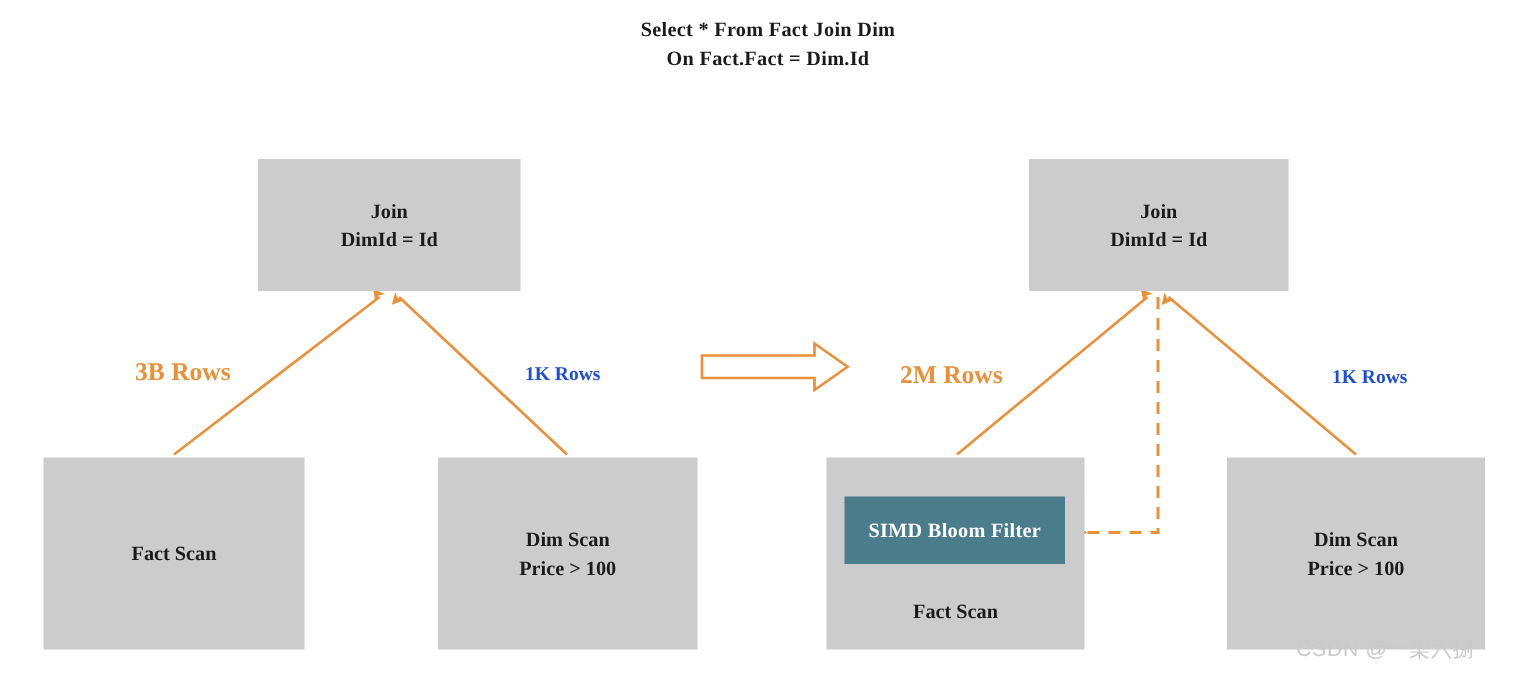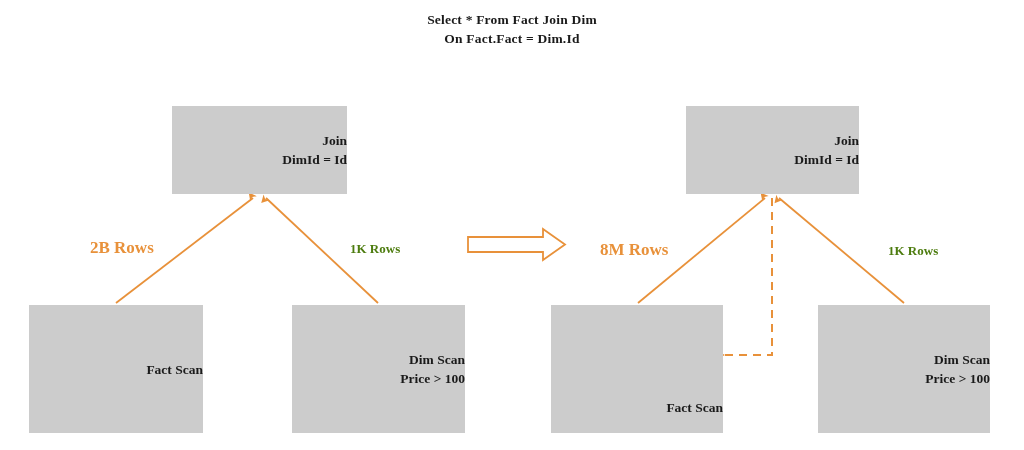--- a/index.html
+++ b/index.html
@@ -39,21 +39,21 @@
 
   .node {
     position: absolute;
     background: #cccccc;
     box-sizing: border-box;
   }
   .node-lines {
     position: absolute;
     left: 0;
     width: 100%;
-    text-align: right;
+    text-align: center;
     font-size: 13.5px;
     font-weight: bold;
     color: #1a1a1a;
     line-height: 19px;
   }
   .join-label { top: 50%; transform: translateY(-50%); }
 
   .scan-center {
     top: 50%;
     transform: translateY(-50%);
@@ -82,21 +82,21 @@
     position: absolute;
     font-weight: bold;
     white-space: nowrap;
   }
   .edge-label.big {
     font-size: 17px;
     color: #e8913a;
   }
   .edge-label.small {
     font-size: 13px;
-    color: #4d7c0f;
+    color: #1d4ed8;
   }
 
   .watermark {
     position: absolute;
     right: 12px;
     bottom: 8px;
     font-size: 14px;
     color: #c9c9c9;
     font-family: "Liberation Sans", "DejaVu Sans", sans-serif;
     letter-spacing: 0.5px;
@@ -143,36 +143,40 @@
 
   <div class="node" style="left:29px; top:305px; width:174px; height:128px;">
     <div class="node-lines scan-center">Fact Scan</div>
   </div>
 
   <div class="node" style="left:292px; top:305px; width:173px; height:128px;">
     <div class="node-lines scan-stack-title">Dim Scan</div>
     <div class="node-lines scan-stack-pred">Price &gt; 100</div>
   </div>
 
-  <div class="edge-label big" style="left:90px; top:238px;">2B Rows</div>
+  <div class="edge-label big" style="left:90px; top:238px;">3B Rows</div>
   <div class="edge-label small" style="left:350px; top:241px;">1K Rows</div>
 
   <div class="node" style="left:686px; top:106px; width:173px; height:88px;">
     <div class="node-lines join-label">
       <div>Join</div>
       <div>DimId = Id</div>
     </div>
   </div>
 
   <div class="node" style="left:551px; top:305px; width:172px; height:128px;">
+    <div class="bloom-box" style="left:12px; top:26px; width:147px; height:45px;">
+      <span>SIMD Bloom Filter</span>
+    </div>
     <div class="node-lines fact-scan-bottom">Fact Scan</div>
   </div>
 
   <div class="node" style="left:818px; top:305px; width:172px; height:128px;">
     <div class="node-lines scan-stack-title">Dim Scan</div>
     <div class="node-lines scan-stack-pred">Price &gt; 100</div>
   </div>
 
-  <div class="edge-label big" style="left:600px; top:240px;">8M Rows</div>
+  <div class="edge-label big" style="left:600px; top:240px;">2M Rows</div>
   <div class="edge-label small" style="left:888px; top:243px;">1K Rows</div>
 
+  <div class="watermark">CSDN @一柒六捌</div>
 
 </div>
 
 </body></html>

